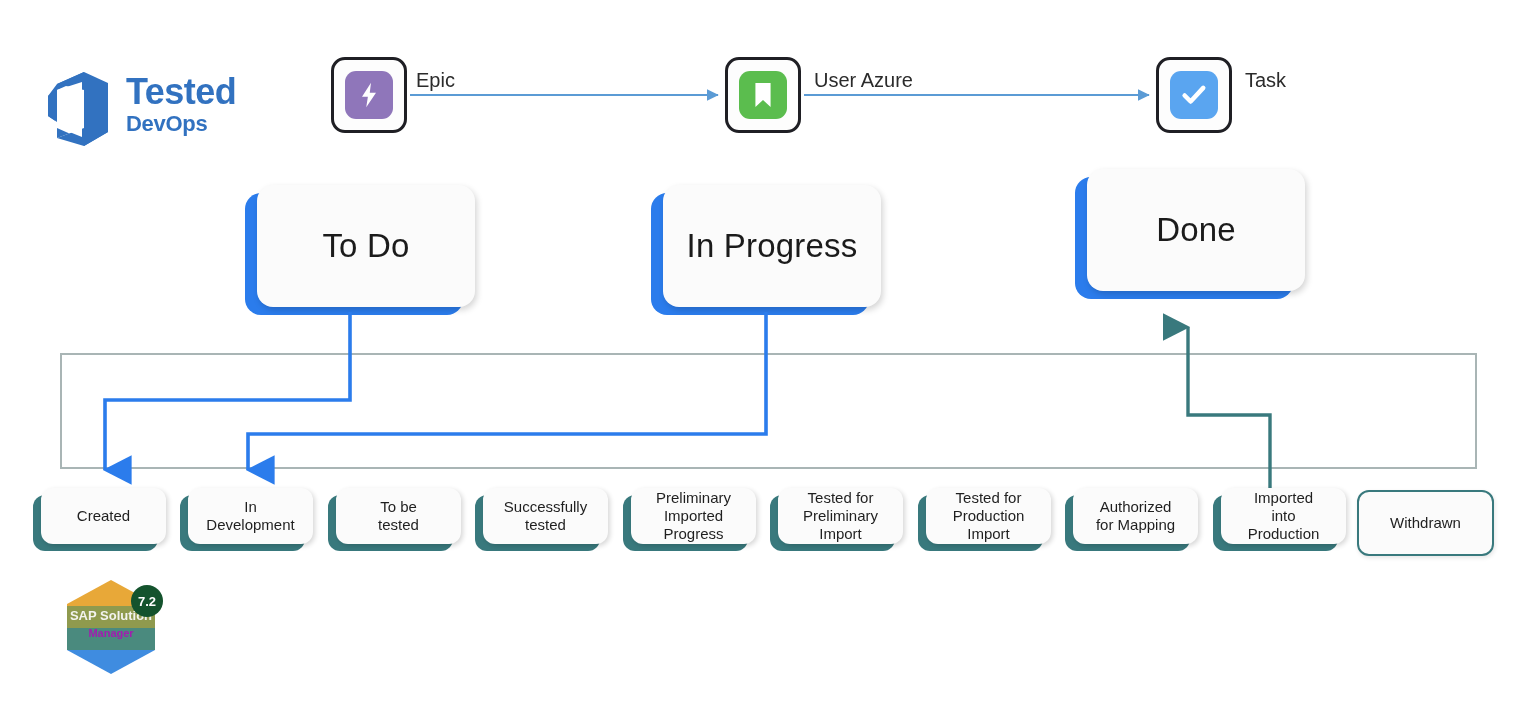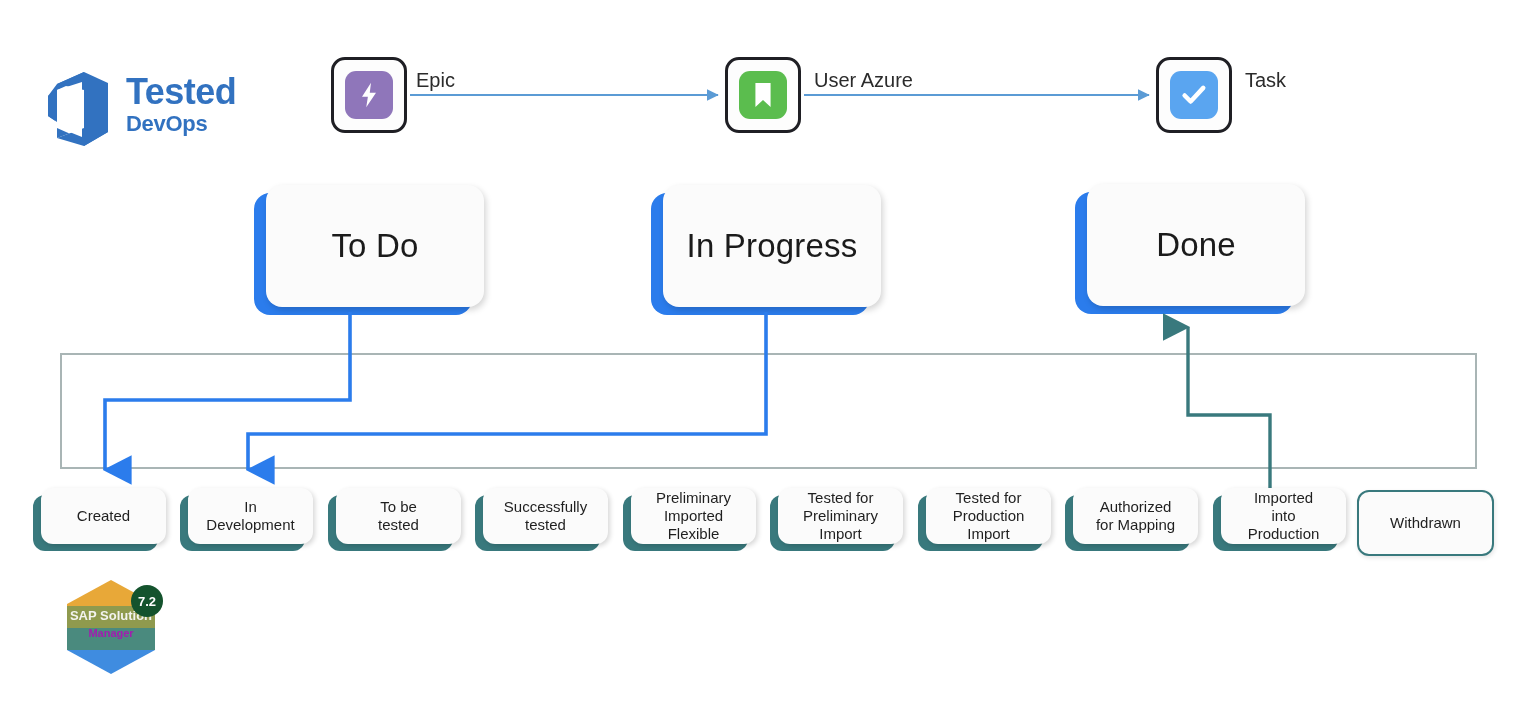--- a/index.html
+++ b/index.html
@@ -240,35 +240,35 @@
 
   <div class="wi-chip" style="left:1156px; top:57px;">
     <div class="wi-glyph" style="background:#5aa5f0;">
       <svg width="30" height="30" viewBox="0 0 24 24">
           <path d="M4.5 12.4 L9.3 17.2 L19.4 6.3" stroke="#ffffff" stroke-width="3.6" fill="none" stroke-linecap="round" stroke-linejoin="round"></path>
         </svg>
     </div>
   </div>
   <div class="wi-label" style="left:1245px; top:69px;">Task</div>
 
-  <div class="state-card" style="left:254px; top:185px;padding-left:26px;">
+  <div class="state-card" style="left:245px; top:185px;padding-left:26px;">
     <div class="accent"></div>
     <div class="face">
       <span>To Do</span>
     </div>
   </div>
 
   <div class="state-card" style="left:651px; top:185px;">
     <div class="accent"></div>
     <div class="face">
       <span>In Progress</span>
     </div>
   </div>
 
-  <div class="state-card" style="left:1075px; top:184px;">
+  <div class="state-card" style="left:1075px; top:169px;">
     <div class="accent"></div>
     <div class="face">
       <span>Done</span>
     </div>
   </div>
 
   <div class="map-frame"></div>
 
   <svg id="wires" viewBox="0 0 1536 727">
     <defs>
@@ -330,21 +330,21 @@
       </span>
     </div>
   </div>
 
   <div class="sm-box" style="left:623px; top:488px; width:125px;">
     <div class="accent"></div>
     <div class="face">
       <span>
         <span>Preliminary</span><br>
         <span>Imported</span><br>
-        <span>Flexible</span>
+        <span>Progress</span>
       </span>
     </div>
   </div>
 
   <div class="sm-box" style="left:770px; top:488px; width:125px;">
     <div class="accent"></div>
     <div class="face">
       <span>
         <span>Tested for</span><br>
         <span>Preliminary</span><br>

